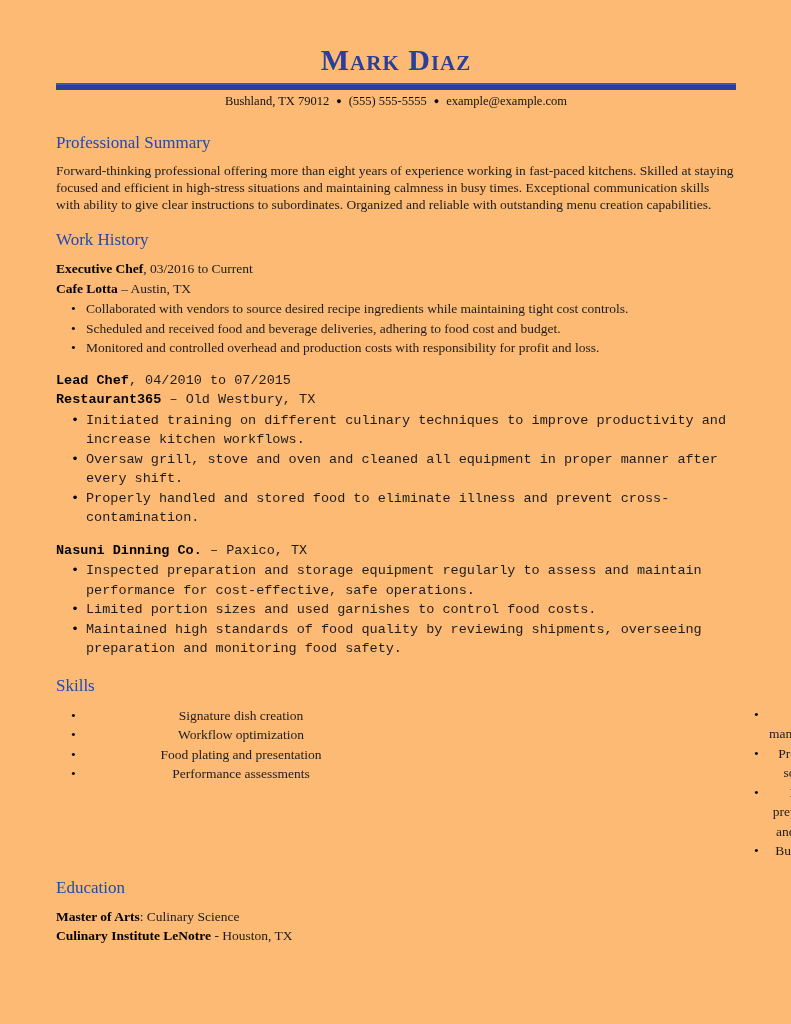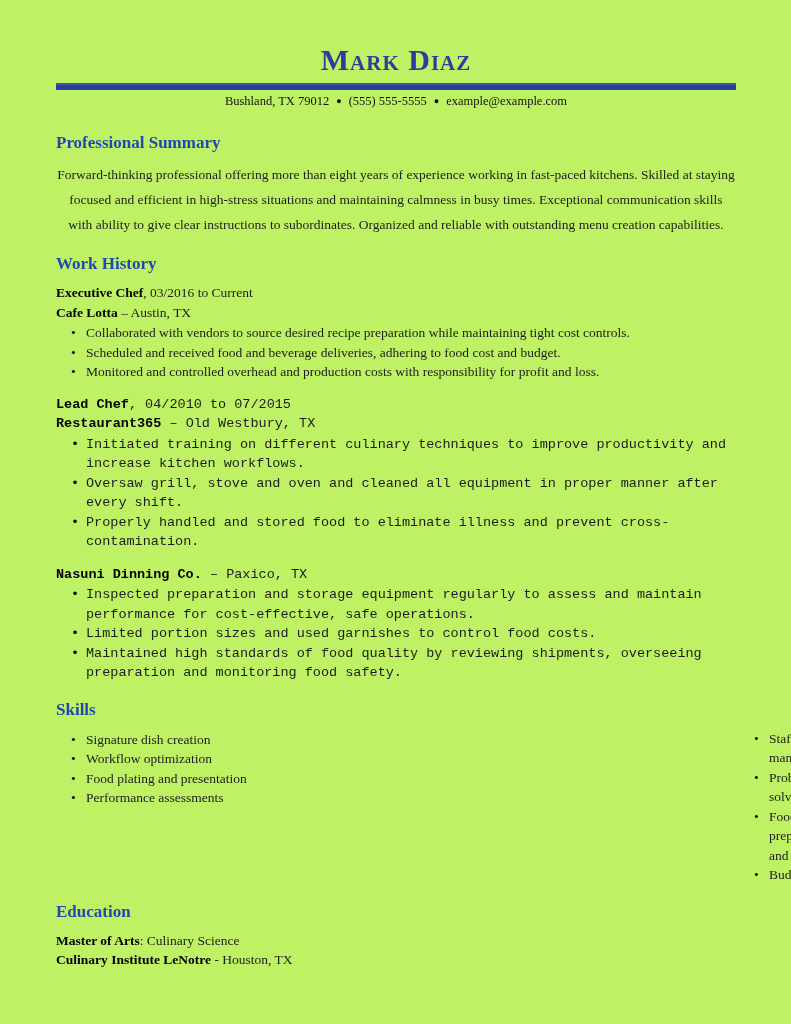--- a/index.html
+++ b/index.html
@@ -1,21 +1,21 @@
 <!DOCTYPE html>
 <html><head>
 <meta charset="utf-8">
 <style>
   * { margin: 0; padding: 0; box-sizing: border-box; }
   html, body { background: #ffffff; }
   body { font-family: "Liberation Serif", "DejaVu Serif", serif; }
   .page {
     width: 791px;
     height: 1024px;
-    background: #bef264;
+    background: #fdba74;
     padding: 42px 55px 0 56px;
     overflow: hidden;
   }
   
   .name {
     text-align: center;
     font-size: 30px;
     font-weight: bold;
     font-variant: small-caps;
     letter-spacing: 1px;
@@ -39,30 +39,29 @@
     display: inline-block;
     font-size: 9px;
     vertical-align: 1px;
     margin: 0 7px;
     color: #000000;
   }
   
   h2.section-title {
     color: #2247b5;
     font-size: 17px;
-    font-weight: bold;
+    font-weight: normal;
     margin-top: 24px;
     margin-bottom: 9px;
   }
   h2.mt-lg { margin-top: 17px; }
   .body-text {
     font-size: 13.5px;
-    line-height: 25px;
+    line-height: 17px;
     color: #1c1c1c;
-    text-align: center;
   }
   
   .job { margin-top: 9px; }
   .job + .job { margin-top: 13px; font-family: Liberation Mono, monospace; }
   .job-line { font-size: 13.5px; line-height: 19.5px; color: #1c1c1c; }
   .job-line b { color: #000000; }
   ul.bullets {
     list-style: none;
     margin-top: 1px;
   }
@@ -74,21 +73,21 @@
     color: #1c1c1c;
   }
   ul.bullets li::before {
     content: "\2022";
     position: absolute;
     left: 15px;
     top: 0;
     color: #000000;
   }
   
-  .skills-cols { display: flex; }
+  .skills-cols { display: flex; text-align: center; }
   .skills-cols ul { flex: 0 0 50%; }
   .skills-cols ul:last-child { flex: 0 0 50%; padding-left: 343px; }
   .skills-cols ul.right-col { list-style: none; }
   .skills-cols ul.right-col li {
     position: relative;
     padding-left: 30px;
     font-size: 13.5px;
     line-height: 19.5px;
     color: #1c1c1c;
   }
@@ -119,21 +118,21 @@
 
   <h2 class="section-title">Professional Summary</h2>
   <p class="body-text">Forward-thinking professional offering more than eight years of experience working in fast-paced kitchens. Skilled at staying focused and efficient in high-stress situations and maintaining calmness in busy times. Exceptional communication skills with ability to give clear instructions to subordinates. Organized and reliable with outstanding menu creation capabilities.</p>
 
   <h2 class="section-title mt-lg">Work History</h2>
 
   <div class="job">
     <div class="job-line"><b>Executive Chef</b><span>, 03/2016 to Current</span></div>
     <div class="job-line"><b>Cafe Lotta</b><span> – Austin, TX</span></div>
     <ul class="bullets">
-      <li>Collaborated with vendors to source desired recipe preparation while maintaining tight cost controls.</li>
+      <li>Collaborated with vendors to source desired recipe ingredients while maintaining tight cost controls.</li>
       <li>Scheduled and received food and beverage deliveries, adhering to food cost and budget.</li>
       <li>Monitored and controlled overhead and production costs with responsibility for profit and loss.</li>
     </ul>
   </div>
 
   <div class="job">
     <div class="job-line"><b>Lead Chef</b><span>, 04/2010 to 07/2015</span></div>
     <div class="job-line"><b>Restaurant365</b><span> – Old Westbury, TX</span></div>
     <ul class="bullets">
       <li>Initiated training on different culinary techniques to improve productivity and increase kitchen workflows.</li>

